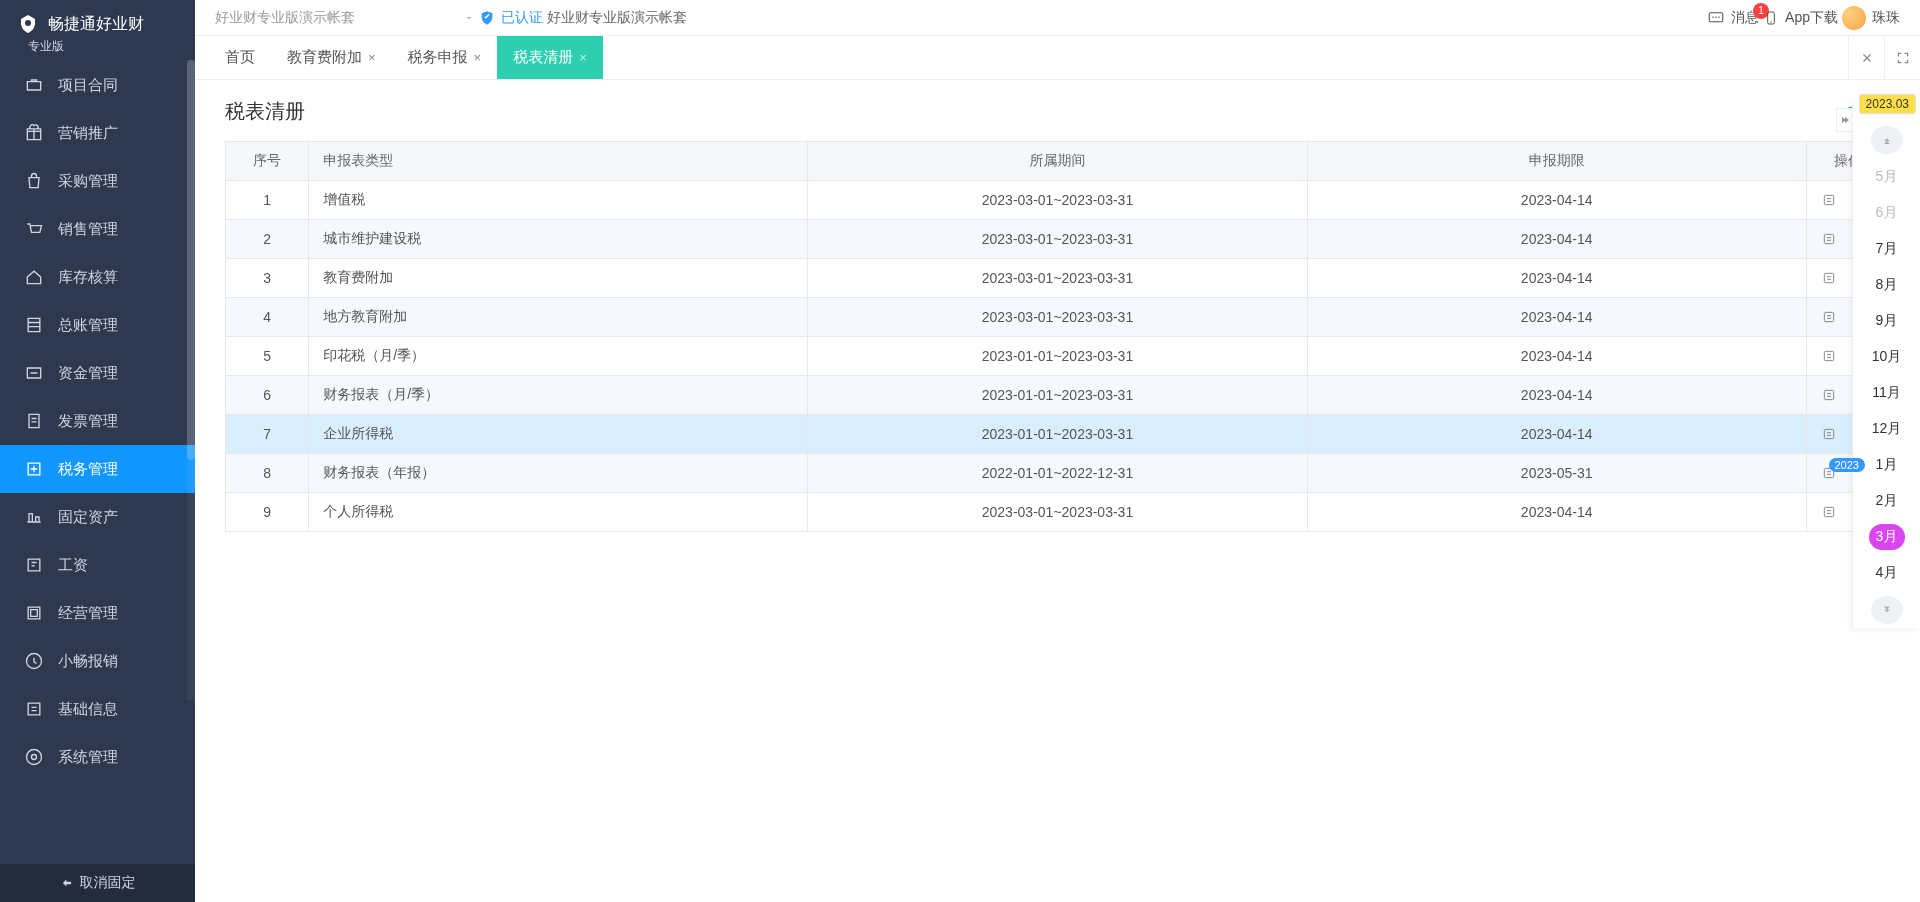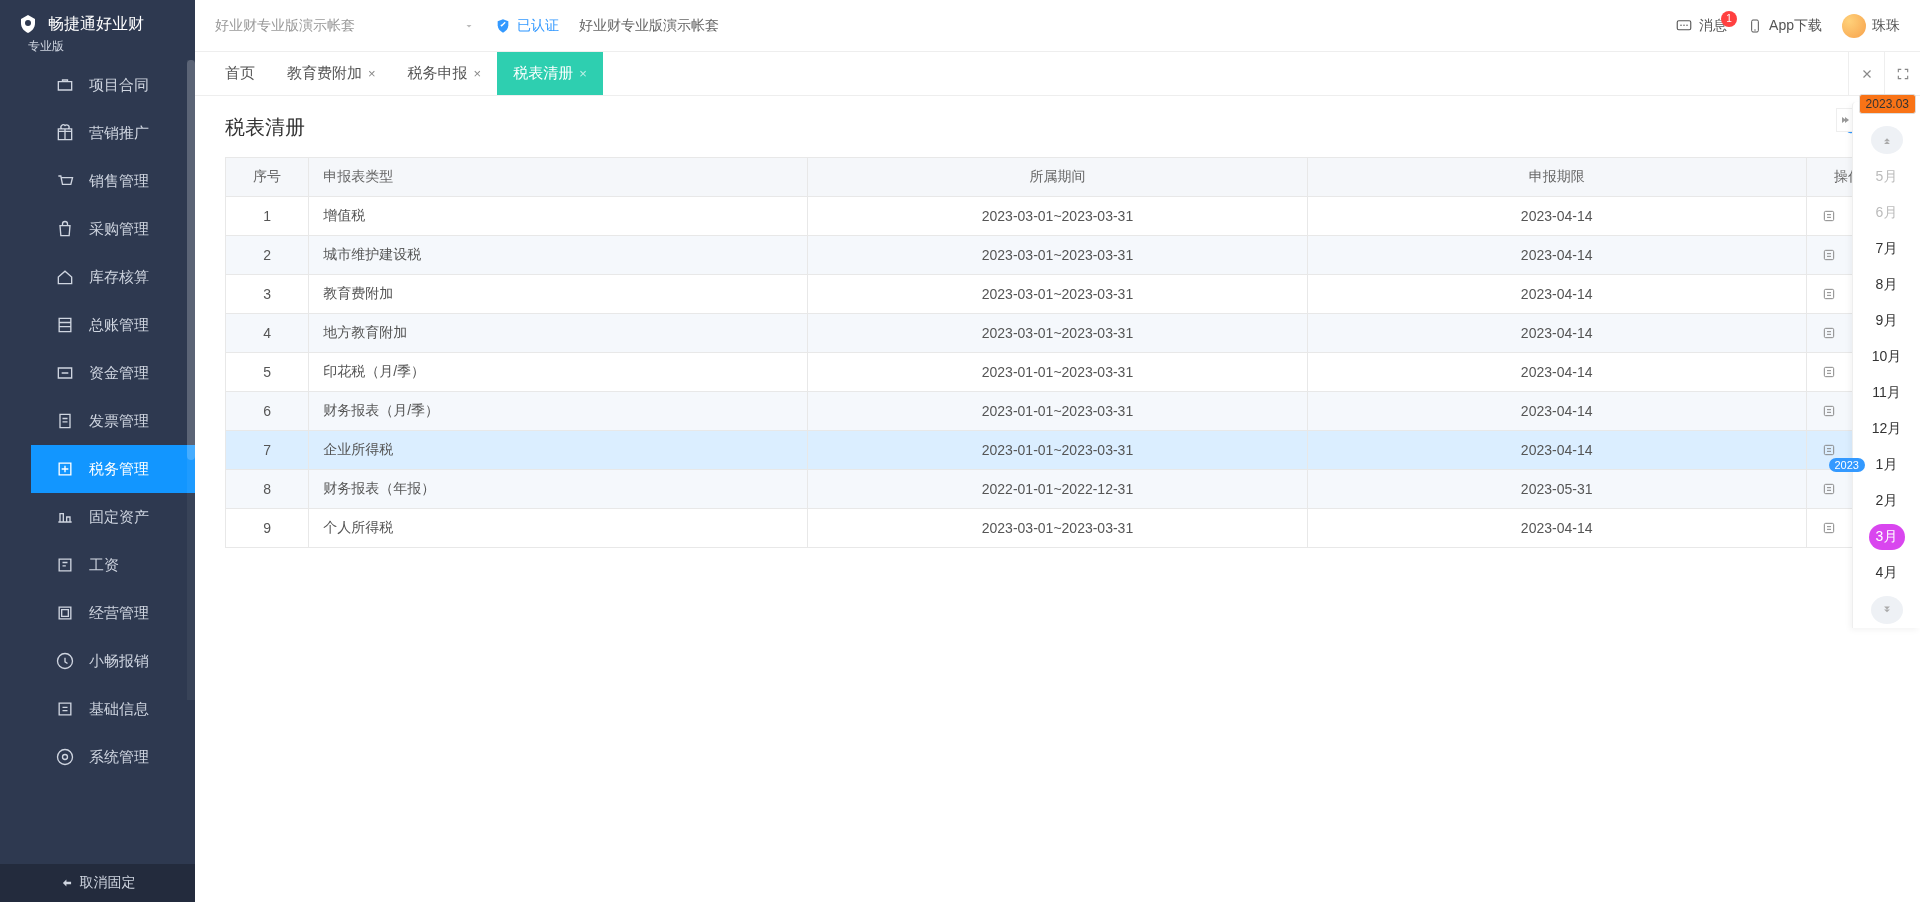--- a/index.html
+++ b/index.html
@@ -6,32 +6,32 @@
 body { font-family: "Microsoft YaHei", "PingFang SC", sans-serif; font-size: 13px; color: #333; background: #fff; overflow: hidden; }
 .app { display: flex; height: 902px; width: 1920px; }
 
 
 .sidebar { width: 195px; background: #2e3950; color: #cfd5e0; display: flex; flex-direction: column; position: relative; }
 .sidebar-header { padding: 12px 16px 4px 16px; display: flex; align-items: center; gap: 8px; }
 .logo-icon { width: 24px; height: 24px; }
 .logo-text { font-size: 16px; font-weight: 500; color: #fff; }
 .edition { font-size: 12px; color: #cfd5e0; padding-left: 28px; margin-top: -2px; margin-bottom: 6px; }
 .menu { flex: 1; overflow-y: hidden; }
-.menu-item { display: flex; align-items: center; gap: 14px; padding: 14px 24px; cursor: pointer; font-size: 15px; margin-left: 31px; }
+.menu-item { display: flex; align-items: center; gap: 14px; padding: 14px 24px; cursor: pointer; font-size: 15px; }
 .menu-item.active { background: #1296ff; color: #fff; }
 .menu-item .mi-icon { width: 20px; height: 20px; display: inline-flex; align-items: center; justify-content: center; }
 .menu-footer { padding: 10px; font-size: 14px; background: #232b3d; text-align: left; display: flex; align-items: center; justify-content: center; gap: 6px; cursor: pointer; }
 .sidebar-scroll { position: absolute; right: 0; top: 60px; width: 8px; height: 640px; background: rgba(255,255,255,0.05); }
 .sidebar-scroll-thumb { position: absolute; top: 0; width: 8px; height: 400px; background: rgba(255,255,255,0.18); border-radius: 4px; }
 
 
 .main { flex: 1; display: flex; flex-direction: column; background: #fff; position: relative; }
 
 
-.topbar { height: 52px; border-bottom: 1px solid #eee; display: flex; align-items: center; padding: 0 20px; gap: 20px; }
+.topbar { height: 36px; border-bottom: 1px solid #eee; display: flex; align-items: center; padding: 0 20px; gap: 4px; }
 .account-select { color: #999; font-size: 14px; display: flex; align-items: center; gap: 8px; width: 260px; justify-content: space-between; }
 .verified { display: flex; align-items: center; gap: 6px; color: #3399ff; font-size: 14px; }
 .account-name2 { color: #666; font-size: 14px; }
 .topbar-spacer { flex: 1; }
 .topbar-action { display: flex; align-items: center; gap: 6px; color: #555; cursor: pointer; position: relative; font-size: 14px; }
 .badge { position: absolute; top: -6px; right: -10px; background: #ff4040; color: #fff; border-radius: 50%; width: 16px; height: 16px; font-size: 10px; display: flex; align-items: center; justify-content: center; }
 .avatar { width: 24px; height: 24px; border-radius: 50%; background: radial-gradient(circle at 30% 30%, #ffd17a, #f7a24c); }
 
 
 .tabs-row { height: 44px; border-bottom: 1px solid #eee; display: flex; align-items: stretch; padding-left: 14px; position: relative; }
@@ -59,21 +59,21 @@
 .col-seq { width: 80px; }
 .col-type { width: 480px; }
 .col-period { width: 480px; }
 .col-deadline { width: 480px; }
 .col-action { width: 80px; }
 .action-icon { color: #888; cursor: pointer; }
 
 
 .date-panel { position: absolute; right: 0; top: 102px; width: 68px; background: #fff; border-left: 1px solid #eee; border-radius: 4px 0 0 0; box-shadow: -2px 2px 6px rgba(0,0,0,0.05); }
 .date-panel-header { height: 20px; position: relative; }
-.date-panel-tag { position: absolute; top: -8px; right: 4px; background: #f97316; border: 1px solid #ddd; padding: 2px 6px; font-size: 12px; border-radius: 3px; }
+.date-panel-tag { position: absolute; top: -8px; right: 4px; background: #fde047; border: 1px solid #ddd; padding: 2px 6px; font-size: 12px; border-radius: 3px; }
 .date-scroll-btn { width: 32px; height: 28px; margin: 4px auto; background: #eef1f5; border-radius: 50%; display: flex; align-items: center; justify-content: center; color: #aaa; cursor: pointer; }
 .month-list { display: flex; flex-direction: column; align-items: center; gap: 10px; padding: 6px 0; }
 .month-item { font-size: 14px; color: #333; cursor: pointer; padding: 4px 6px; border-radius: 20px; min-width: 36px; text-align: center; position: relative; }
 .month-item.dim { color: #bbb; }
 .month-item.selected { background: #d946ef; color: #fff; }
 .year-badge { position: absolute; left: -40px; top: 50%; transform: translateY(-50%); background: #3399ff; color: #fff; font-size: 11px; padding: 1px 6px; border-radius: 10px; }
 .date-toggle { position: absolute; right: 64px; top: 108px; width: 20px; height: 24px; display: flex; align-items: center; justify-content: center; background: #fff; border: 1px solid #eee; border-right: none; cursor: pointer; color: #999; }
 
 svg { display: block; }
 </style>
@@ -106,32 +106,32 @@
           <span class="mi-icon">
             <svg width="20" height="20" viewBox="0 0 24 24">
               <path fill="none" stroke="currentColor" stroke-width="1.6" d="M4 10h16v10H4zM4 10h16V7H4zM12 7v13M8 7a2 2 0 114-4 2 2 0 114 4"></path>
             </svg>
           </span>
           <span>营销推广</span>
         </div>
         <div class="menu-item">
           <span class="mi-icon">
             <svg width="20" height="20" viewBox="0 0 24 24">
+              <path fill="none" stroke="currentColor" stroke-width="1.6" d="M6 8h12l-1 12H7zM9 8V6a3 3 0 016 0v2"></path>
+            </svg>
+          </span>
+          <span>采购管理</span>
+        </div>
+        <div class="menu-item">
+          <span class="mi-icon">
+            <svg width="20" height="20" viewBox="0 0 24 24">
               <path fill="none" stroke="currentColor" stroke-width="1.6" d="M4 6h3l2 10h10l2-8H7"></path>
             </svg>
           </span>
           <span>销售管理</span>
-        </div>
-        <div class="menu-item">
-          <span class="mi-icon">
-            <svg width="20" height="20" viewBox="0 0 24 24">
-              <path fill="none" stroke="currentColor" stroke-width="1.6" d="M6 8h12l-1 12H7zM9 8V6a3 3 0 016 0v2"></path>
-            </svg>
-          </span>
-          <span>采购管理</span>
         </div>
         <div class="menu-item">
           <span class="mi-icon">
             <svg width="20" height="20" viewBox="0 0 24 24">
               <path fill="none" stroke="currentColor" stroke-width="1.6" d="M4 12l8-7 8 7v8H4z"></path>
             </svg>
           </span>
           <span>库存核算</span>
         </div>
         <div class="menu-item">

